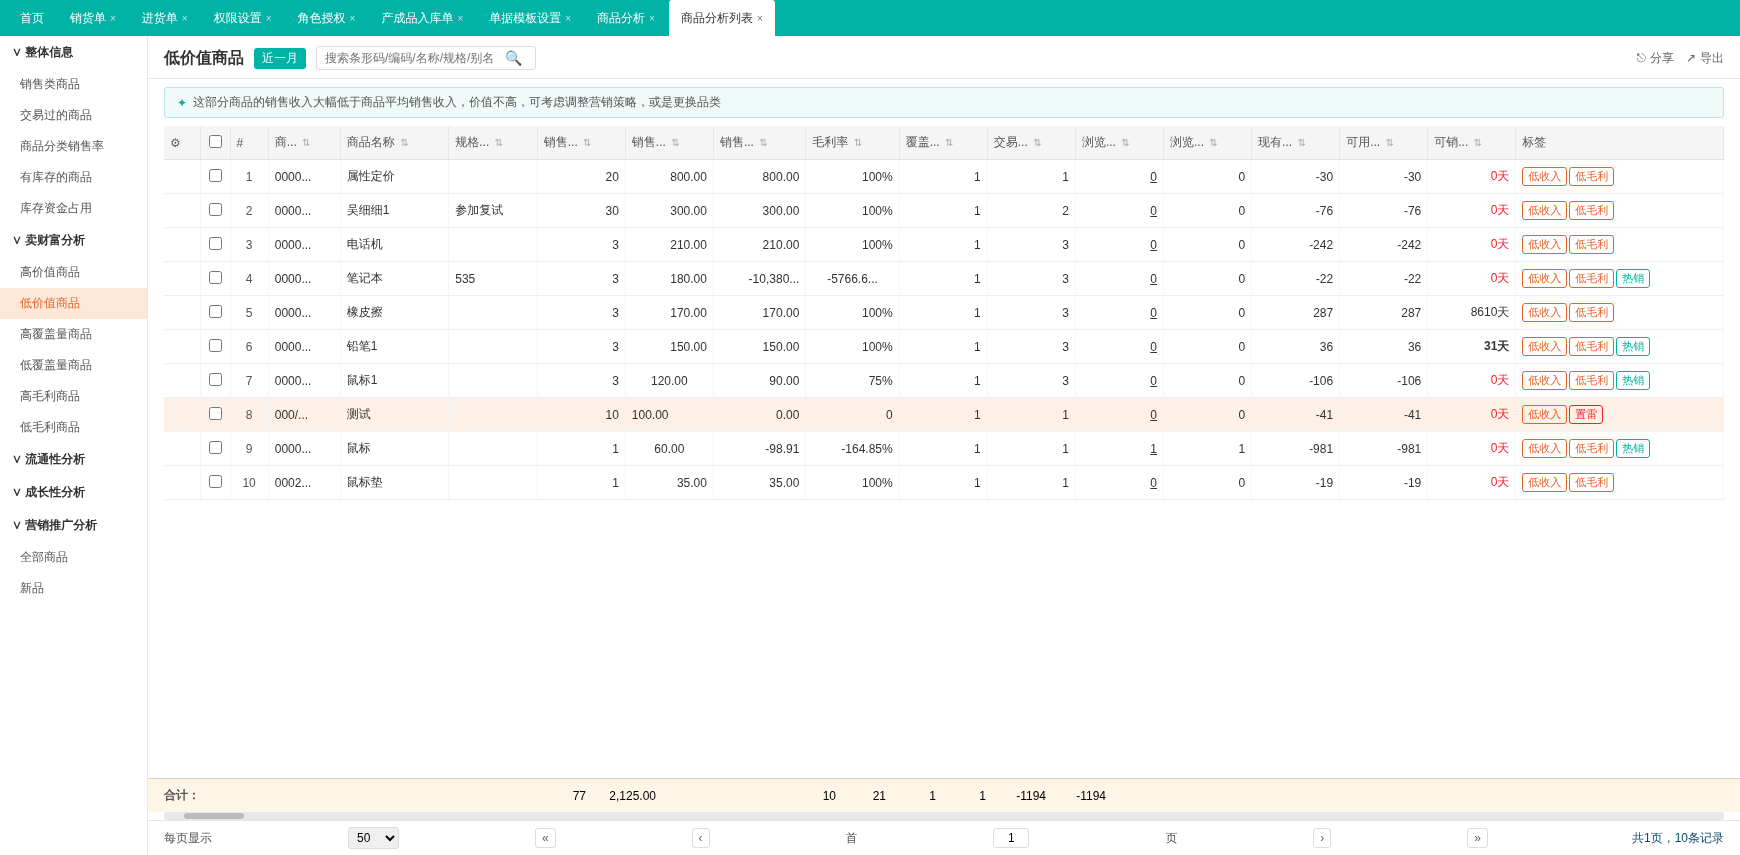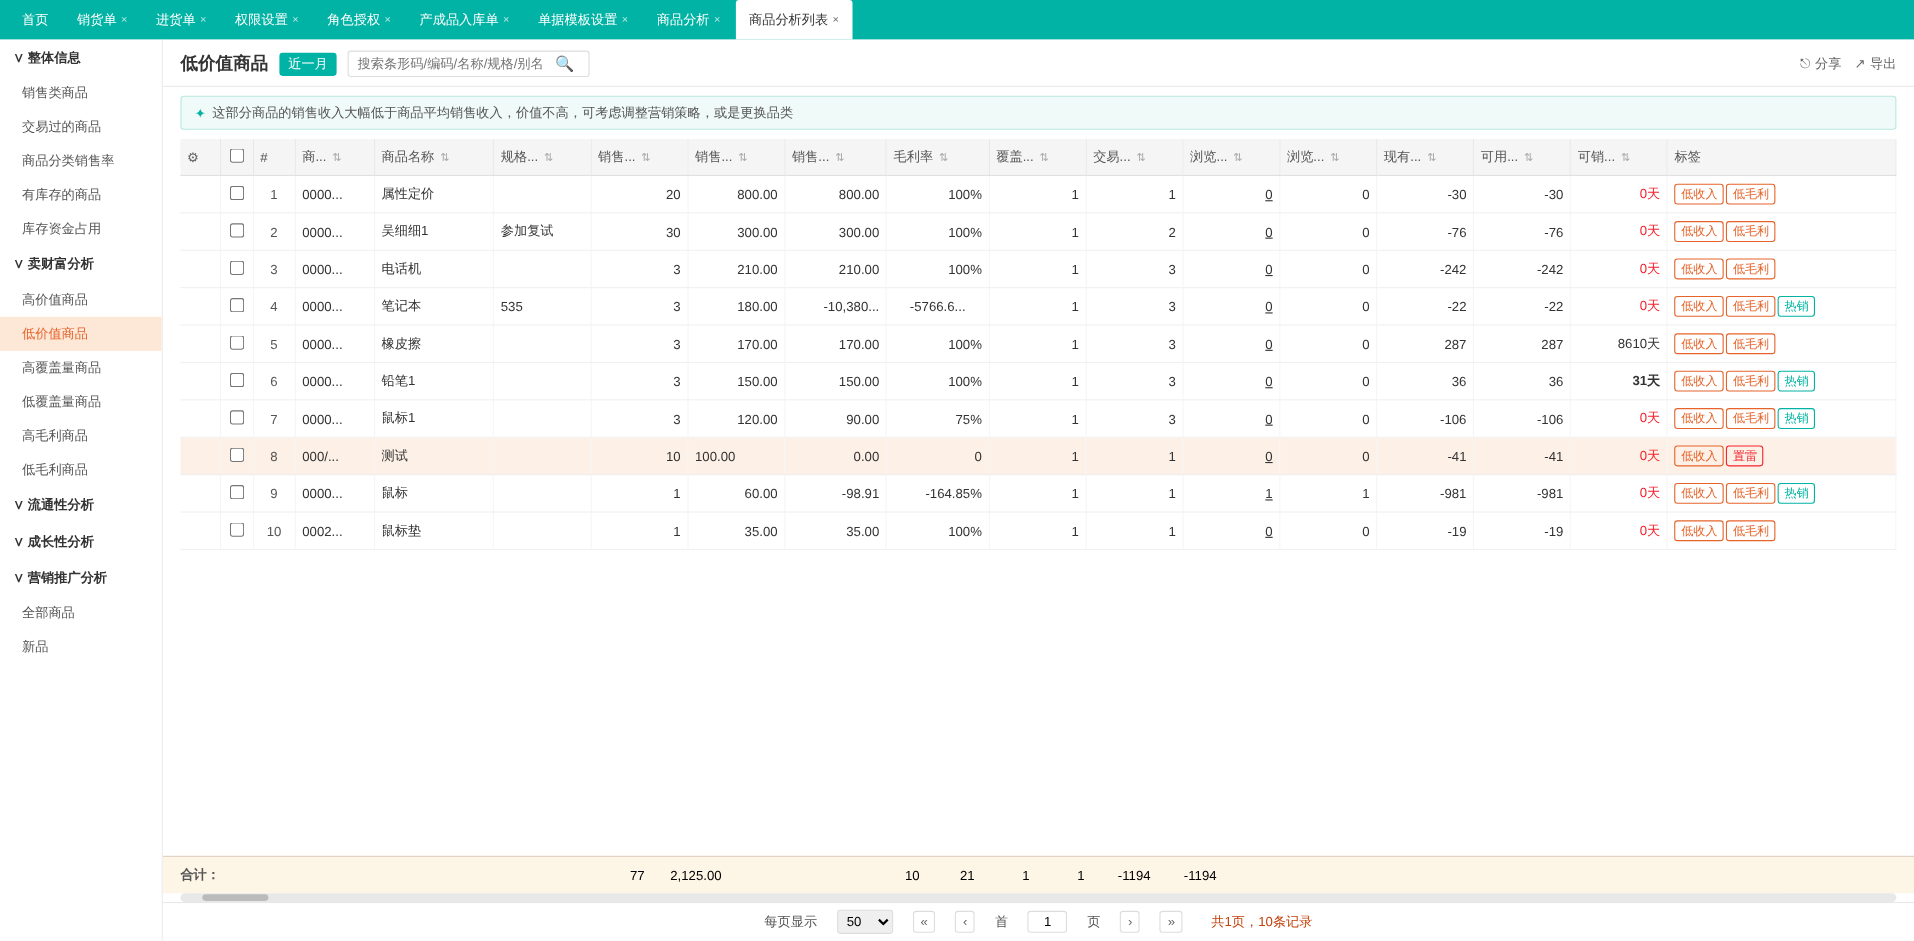--- a/index.html
+++ b/index.html
@@ -205,21 +205,21 @@
     }
     .total-label { color: #555; margin-right: 20px; font-weight: bold; }
 
     
     .pagination-bar {
       background: #fff;
       border-top: 1px solid #e8e8e8;
       padding: 6px 16px;
       display: flex;
       align-items: center;
-      justify-content: center;
+      justify-content: space-between;
       gap: 18px;
       flex-shrink: 0;
     }
     .page-size-label { color: #555; }
     .page-size-select {
       border: 1px solid #ddd;
       border-radius: 3px;
       padding: 2px 4px;
       font-size: 12px;
     }
@@ -518,21 +518,21 @@
             <tr>
     <td></td>
     <td class="checkbox-cell">
       <input type="checkbox" style="">
     </td>
     <td class="row-num">7</td>
     <td>0000...</td>
     <td>鼠标1</td>
     <td></td>
     <td style="text-align:right;">3</td>
-    <td style="text-align:right;">120.00</td>
+    <td style="text-align:center;">120.00</td>
     <td style="text-align:right;">90.00</td>
     <td style="text-align:right;">75%</td>
     <td style="text-align:right;">1</td>
     <td style="text-align:right;">3</td>
     <td style="text-align:right;"><span class="underline">0</span></td>
     <td style="text-align:right;">0</td>
     <td style="text-align:right;">-106</td>
     <td style="text-align:right;">-106</td>
     <td style="text-align:right;"><span class="days-red">0天</span></td>
     <td><span class="tag tag-orange">低收入</span><span class="tag tag-orange">低毛利</span><span class="tag tag-green">热销</span></td>
@@ -562,21 +562,21 @@
             <tr>
     <td></td>
     <td class="checkbox-cell">
       <input type="checkbox" style="">
     </td>
     <td class="row-num">9</td>
     <td>0000...</td>
     <td>鼠标</td>
     <td></td>
     <td style="text-align:right;">1</td>
-    <td style="text-align:right;">60.00</td>
+    <td style="text-align:center;">60.00</td>
     <td style="text-align:right;">-98.91</td>
     <td style="text-align:right;">-164.85%</td>
     <td style="text-align:right;">1</td>
     <td style="text-align:right;">1</td>
     <td style="text-align:right;"><span class="underline">1</span></td>
     <td style="text-align:right;">1</td>
     <td style="text-align:right;">-981</td>
     <td style="text-align:right;">-981</td>
     <td style="text-align:right;"><span class="days-red">0天</span></td>
     <td><span class="tag tag-orange">低收入</span><span class="tag tag-orange">低毛利</span><span class="tag tag-green">热销</span></td>
@@ -640,16 +640,16 @@
         <option selected="">50</option>
         <option>100</option>
       </select>
       <button class="page-btn">«</button>
       <button class="page-btn">‹</button>
       <span style="color:#555;">首</span>
       <input class="page-input" type="text" value="1" style="">
       <span style="color:#555;">页</span>
       <button class="page-btn">›</button>
       <button class="page-btn">»</button>
-      <span style="color:#c2410c; margin-left:8px;">共1页，10条记录</span>
+      <span style="color:#0c4a6e; margin-left:8px;">共1页，10条记录</span>
     </div>
   </div>
 </div>
 
 </body></html>

